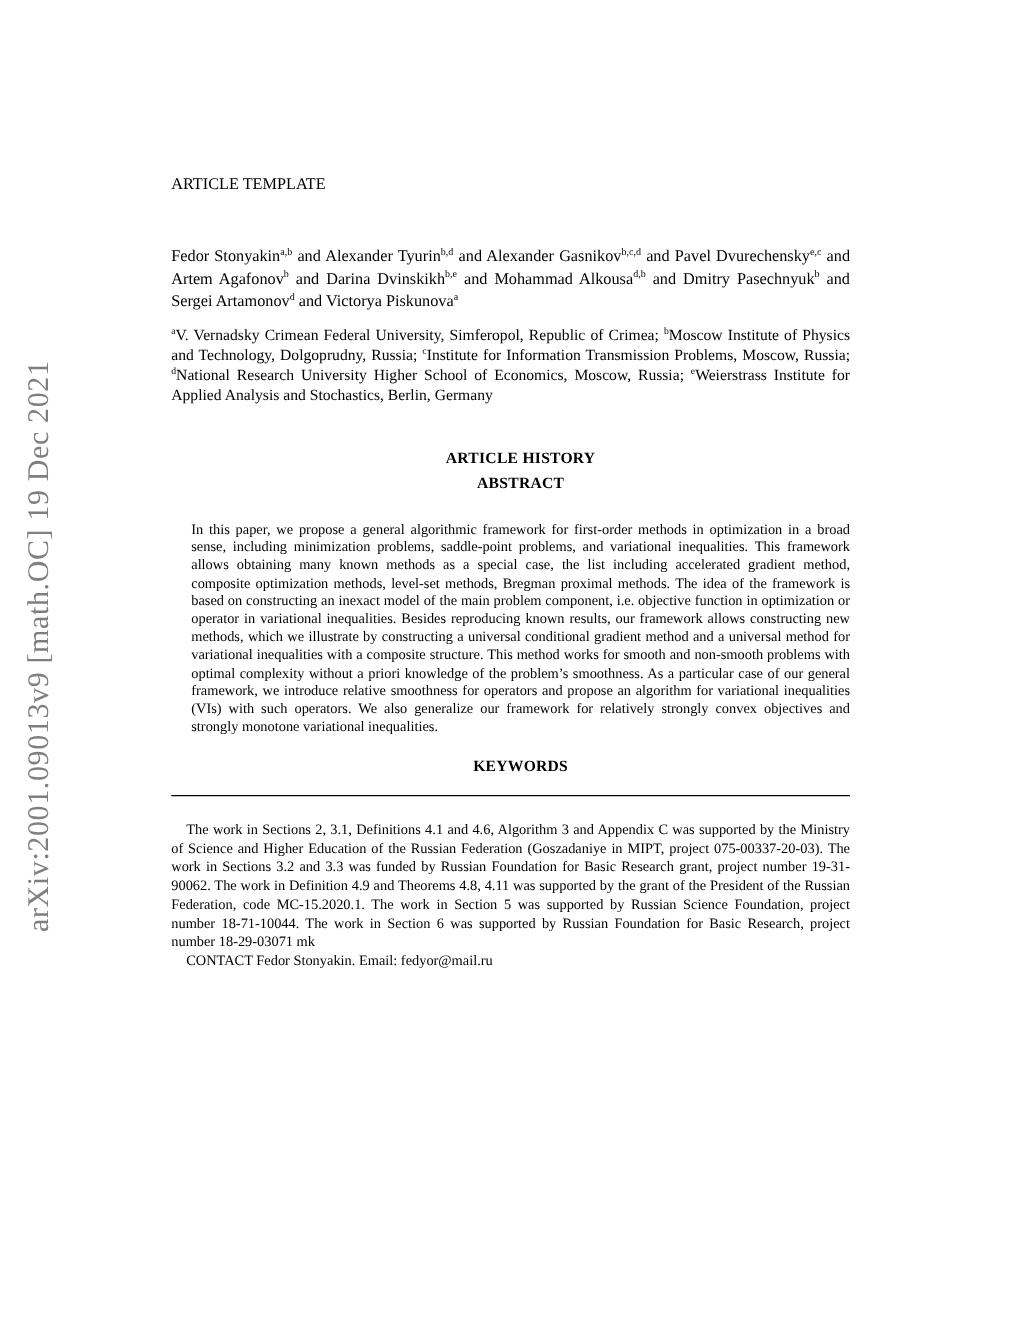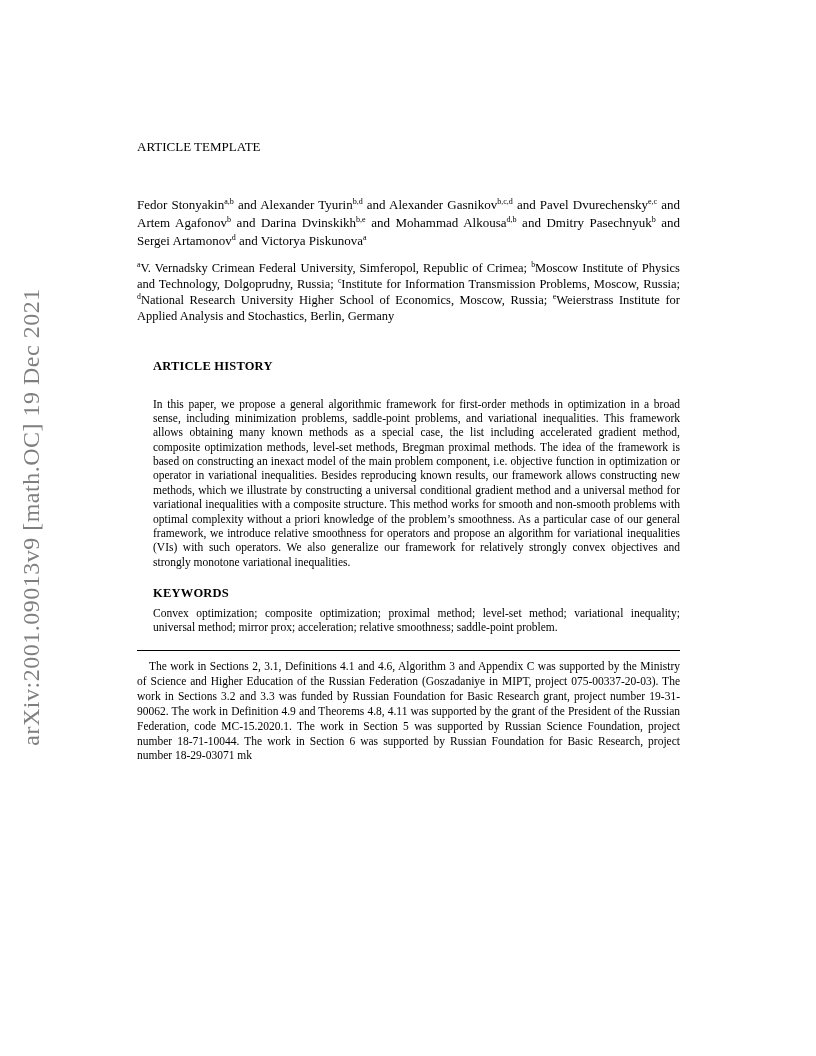--- a/index.html
+++ b/index.html
@@ -34,35 +34,35 @@
   }
 
   sup { font-size: 0.62em; vertical-align: super; line-height: 0; }
 
   .authors { font-size: 13px; line-height: 1.4; margin-bottom: 9px; text-align: justify; }
 
   .affiliations { font-size: 12.5px; line-height: 1.3; margin-bottom: 34px; text-align: justify; }
 
   .inner { margin-left: 16px; width: 527px; }
 
-  .section-heading { font-size: 12.5px; font-weight: bold; margin-bottom: 5px; letter-spacing: 0.2px; }
+  .section-heading { font-size: 12.5px; font-weight: bold; margin-bottom: 5px; letter-spacing: 0.2px; text-align: center; }
 
   .compiled { font-size: 12.5px; margin-bottom: 20px; }
 
   .abstract-text {
     font-size: 11.5px; line-height: 1.25;
     text-align: justify; margin-bottom: 17px; margin-top: 23px;
   }
 
   .keywords-text { font-size: 11.5px; line-height: 1.25; text-align: justify; }
 
   .footnote {
     margin-top: 15px;
     border-top: 1px solid #000;
-    padding-top: 8px;
+    padding-top: 20px;
     font-size: 11.5px; line-height: 1.3;
   }
   .footnote p { text-align: justify; text-indent: 12px; }
 </style>
 </head>
 <body>
 
 <div class="page">
 
   <div class="arxiv-watermark">arXiv:2001.09013v9  [math.OC]  19 Dec 2021</div>
@@ -74,27 +74,28 @@
 
     <p class="authors"><span>Fedor Stonyakin</span><sup>a,b</sup> and <span>Alexander Tyurin</span><sup>b,d</sup> and <span>Alexander Gasnikov</span><sup>b,c,d</sup> and <span>Pavel Dvurechensky</span><sup>e,c</sup> and <span>Artem Agafonov</span><sup>b</sup> and <span>Darina Dvinskikh</span><sup>b,e</sup> and <span>Mohammad Alkousa</span><sup>d,b</sup> and <span>Dmitry Pasechnyuk</span><sup>b</sup> and <span>Sergei Artamonov</span><sup>d</sup> and <span>Victorya Piskunova</span><sup>a</sup></p>
 
     <p class="affiliations"><sup>a</sup><span>V. Vernadsky Crimean Federal University, Simferopol, Republic of Crimea; </span><sup>b</sup><span>Moscow Institute of Physics and Technology, Dolgoprudny, Russia; </span><sup>c</sup><span>Institute for Information Transmission Problems, Moscow, Russia; </span><sup>d</sup><span>National Research University Higher School of Economics, Moscow, Russia; </span><sup>e</sup><span>Weierstrass Institute for Applied Analysis and Stochastics, Berlin, Germany</span></p>
 
     <div class="inner">
 
       <div class="section-heading">ARTICLE HISTORY</div>
 
 
+      <div class="section-heading">ABSTRACT</div>
 
       <p class="abstract-text">In this paper, we propose a general algorithmic framework for first-order methods in optimization in a broad sense, including minimization problems, saddle-point problems, and variational inequalities. This framework allows obtaining many known methods as a special case, the list including accelerated gradient method, composite optimization methods, level-set methods, Bregman proximal methods. The idea of the framework is based on constructing an inexact model of the main problem component, i.e. objective function in optimization or operator in variational inequalities. Besides reproducing known results, our framework allows constructing new methods, which we illustrate by constructing a universal conditional gradient method and a universal method for variational inequalities with a composite structure. This method works for smooth and non-smooth problems with optimal complexity without a priori knowledge of the problem’s smoothness. As a particular case of our general framework, we introduce relative smoothness for operators and propose an algorithm for variational inequalities (VIs) with such operators. We also generalize our framework for relatively strongly convex objectives and strongly monotone variational inequalities.</p>
 
       <div class="section-heading">KEYWORDS</div>
 
-      <p class="keywords-text">Convex optimization; composite optimization; proximal method; level-set method; variational inequality; universal method; mirror prox; acceleration; relative smoothness; saddle-point problem.</p>
 
     </div>
 
     <div class="footnote">
       <p>The work in Sections 2, 3.1, Definitions 4.1 and 4.6, Algorithm 3 and Appendix C was supported by the Ministry of Science and Higher Education of the Russian Federation (Goszadaniye in MIPT, project 075-00337-20-03). The work in Sections 3.2 and 3.3 was funded by Russian Foundation for Basic Research grant, project number 19-31-90062. The work in Definition 4.9 and Theorems 4.8, 4.11 was supported by the grant of the President of the Russian Federation, code MC-15.2020.1. The work in Section 5 was supported by Russian Science Foundation, project number 18-71-10044. The work in Section 6 was supported by Russian Foundation for Basic Research, project number 18-29-03071 mk</p>
+      <p>CONTACT Fedor Stonyakin. Email: fedyor@mail.ru</p>
     </div>
 
   </div>
 </div>
 
 </body></html>

